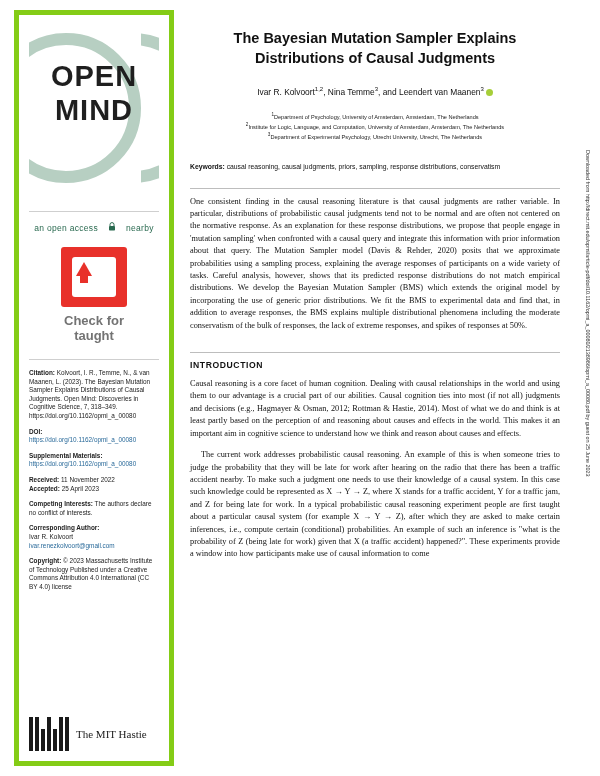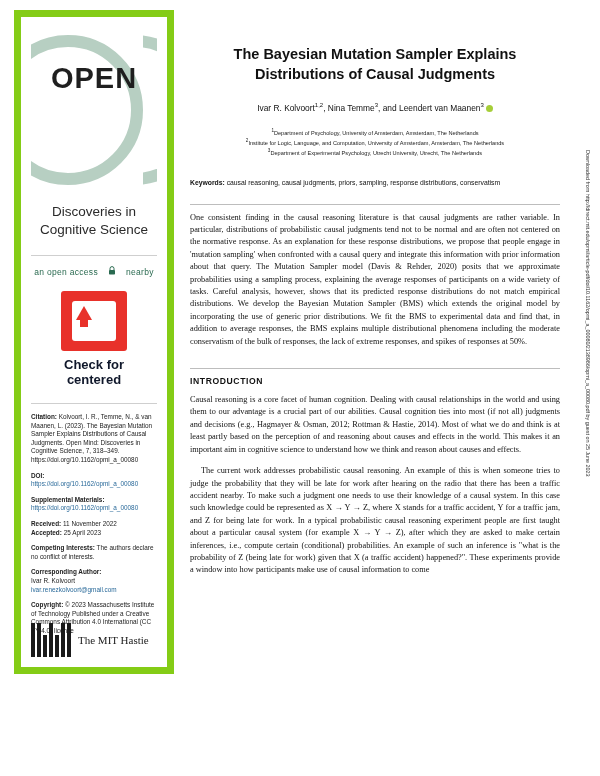--- a/index.html
+++ b/index.html
@@ -21,22 +21,22 @@
     position: relative;
     background: #fff;
   }
 
   
   .sidebar {
     position: absolute;
     left: 14px;
     top: 10px;
     width: 160px;
-    height: 664px;
-    border: 7px solid #84cc16;
+    height: 756px;
+    border: 5px solid #84cc16;
     box-sizing: border-box;
     background: #fff;
   }
   .sb-logo-block {
     position: relative;
     height: 170px;
     margin: 10px 10px 0 10px;
     background: #fff;
     overflow: hidden;
   }
@@ -136,21 +136,21 @@
     width: 8px;
     height: 8px;
     background: #e8312a;
   }
   .sb-check-label {
     font-family: "Liberation Sans", sans-serif;
     font-size: 13px;
     font-weight: bold;
     line-height: 15px;
     margin-top: 6px;
-    color: #0f172a;
+    color: #737373;
   }
   .sb-meta {
     margin: 16px 10px 0 10px;
     padding-top: 9px;
     border-top: 1px solid #cfcfcf;
     font-family: "Liberation Sans", sans-serif;
     font-size: 6.4px;
     line-height: 8.6px;
     color: #222;
   }
@@ -188,21 +188,21 @@
     color: #333;
     font-weight: bold;
     margin-bottom: 20px;
   }
   h1.title {
     font-family: "Liberation Sans", sans-serif;
     font-size: 14.5px;
     line-height: 20px;
     font-weight: bold;
     text-align: center;
-    margin: 16px 6px 18px 6px;
+    margin: 0 6px 18px 6px;
     color: #111;
   }
   .authors {
     text-align: center;
     font-family: "Liberation Sans", sans-serif;
     font-size: 8.4px;
     margin-bottom: 14px;
     color: #111;
   }
   .authors sup { font-size: 6px; }
@@ -281,46 +281,45 @@
 
 <div class="page">
 
   <div class="sidebar">
 
     <div class="sb-logo-block">
       <div class="sb-arc"></div>
       <div class="sb-arc2"></div>
       <div class="sb-title">
         <div>OPEN</div>
+        <div>MIND</div>
       </div>
     </div>
 
-    <div class="sb-sub" style="white-space:pre-line;">Discoveries in
-Cognitive Science</div>
 
     <div class="sb-oa">
       <span>an open access</span>
       <span class="lock-icon">
         <svg width="8" height="9" viewBox="0 0 8 9">
             <path d="M2 4V2.6a2 2 0 0 1 4 0V4" fill="none" stroke="#2a6a50" stroke-width="1"></path>
             <rect x="1" y="4" width="6" height="4.4" rx="0.7" fill="#2a6a50"></rect>
           </svg>
       </span>
       <span>nearby</span>
     </div>
 
     <div class="sb-check">
       <div class="sb-check-box">
         <div class="sb-check-inner"></div>
         <div class="sb-check-arrow"></div>
         <div class="sb-check-stem"></div>
       </div>
       <div class="sb-check-label">
         <div>Check for</div>
-        <div>centered</div>
+        <div>taught</div>
       </div>
     </div>
 
     <div class="sb-meta">
       <p>
         <span class="lbl">Citation:</span>
         <span>Kolvoort, I. R., Temme, N., &amp; van Maanen, L. (2023). The Bayesian Mutation Sampler Explains Distributions of Causal Judgments. Open Mind: Discoveries in Cognitive Science, 7, 318–349. https://doi.org/10.1162/opmi_a_00080</span>
       </p>
       <p>
         <span class="lbl">DOI:</span><br>

